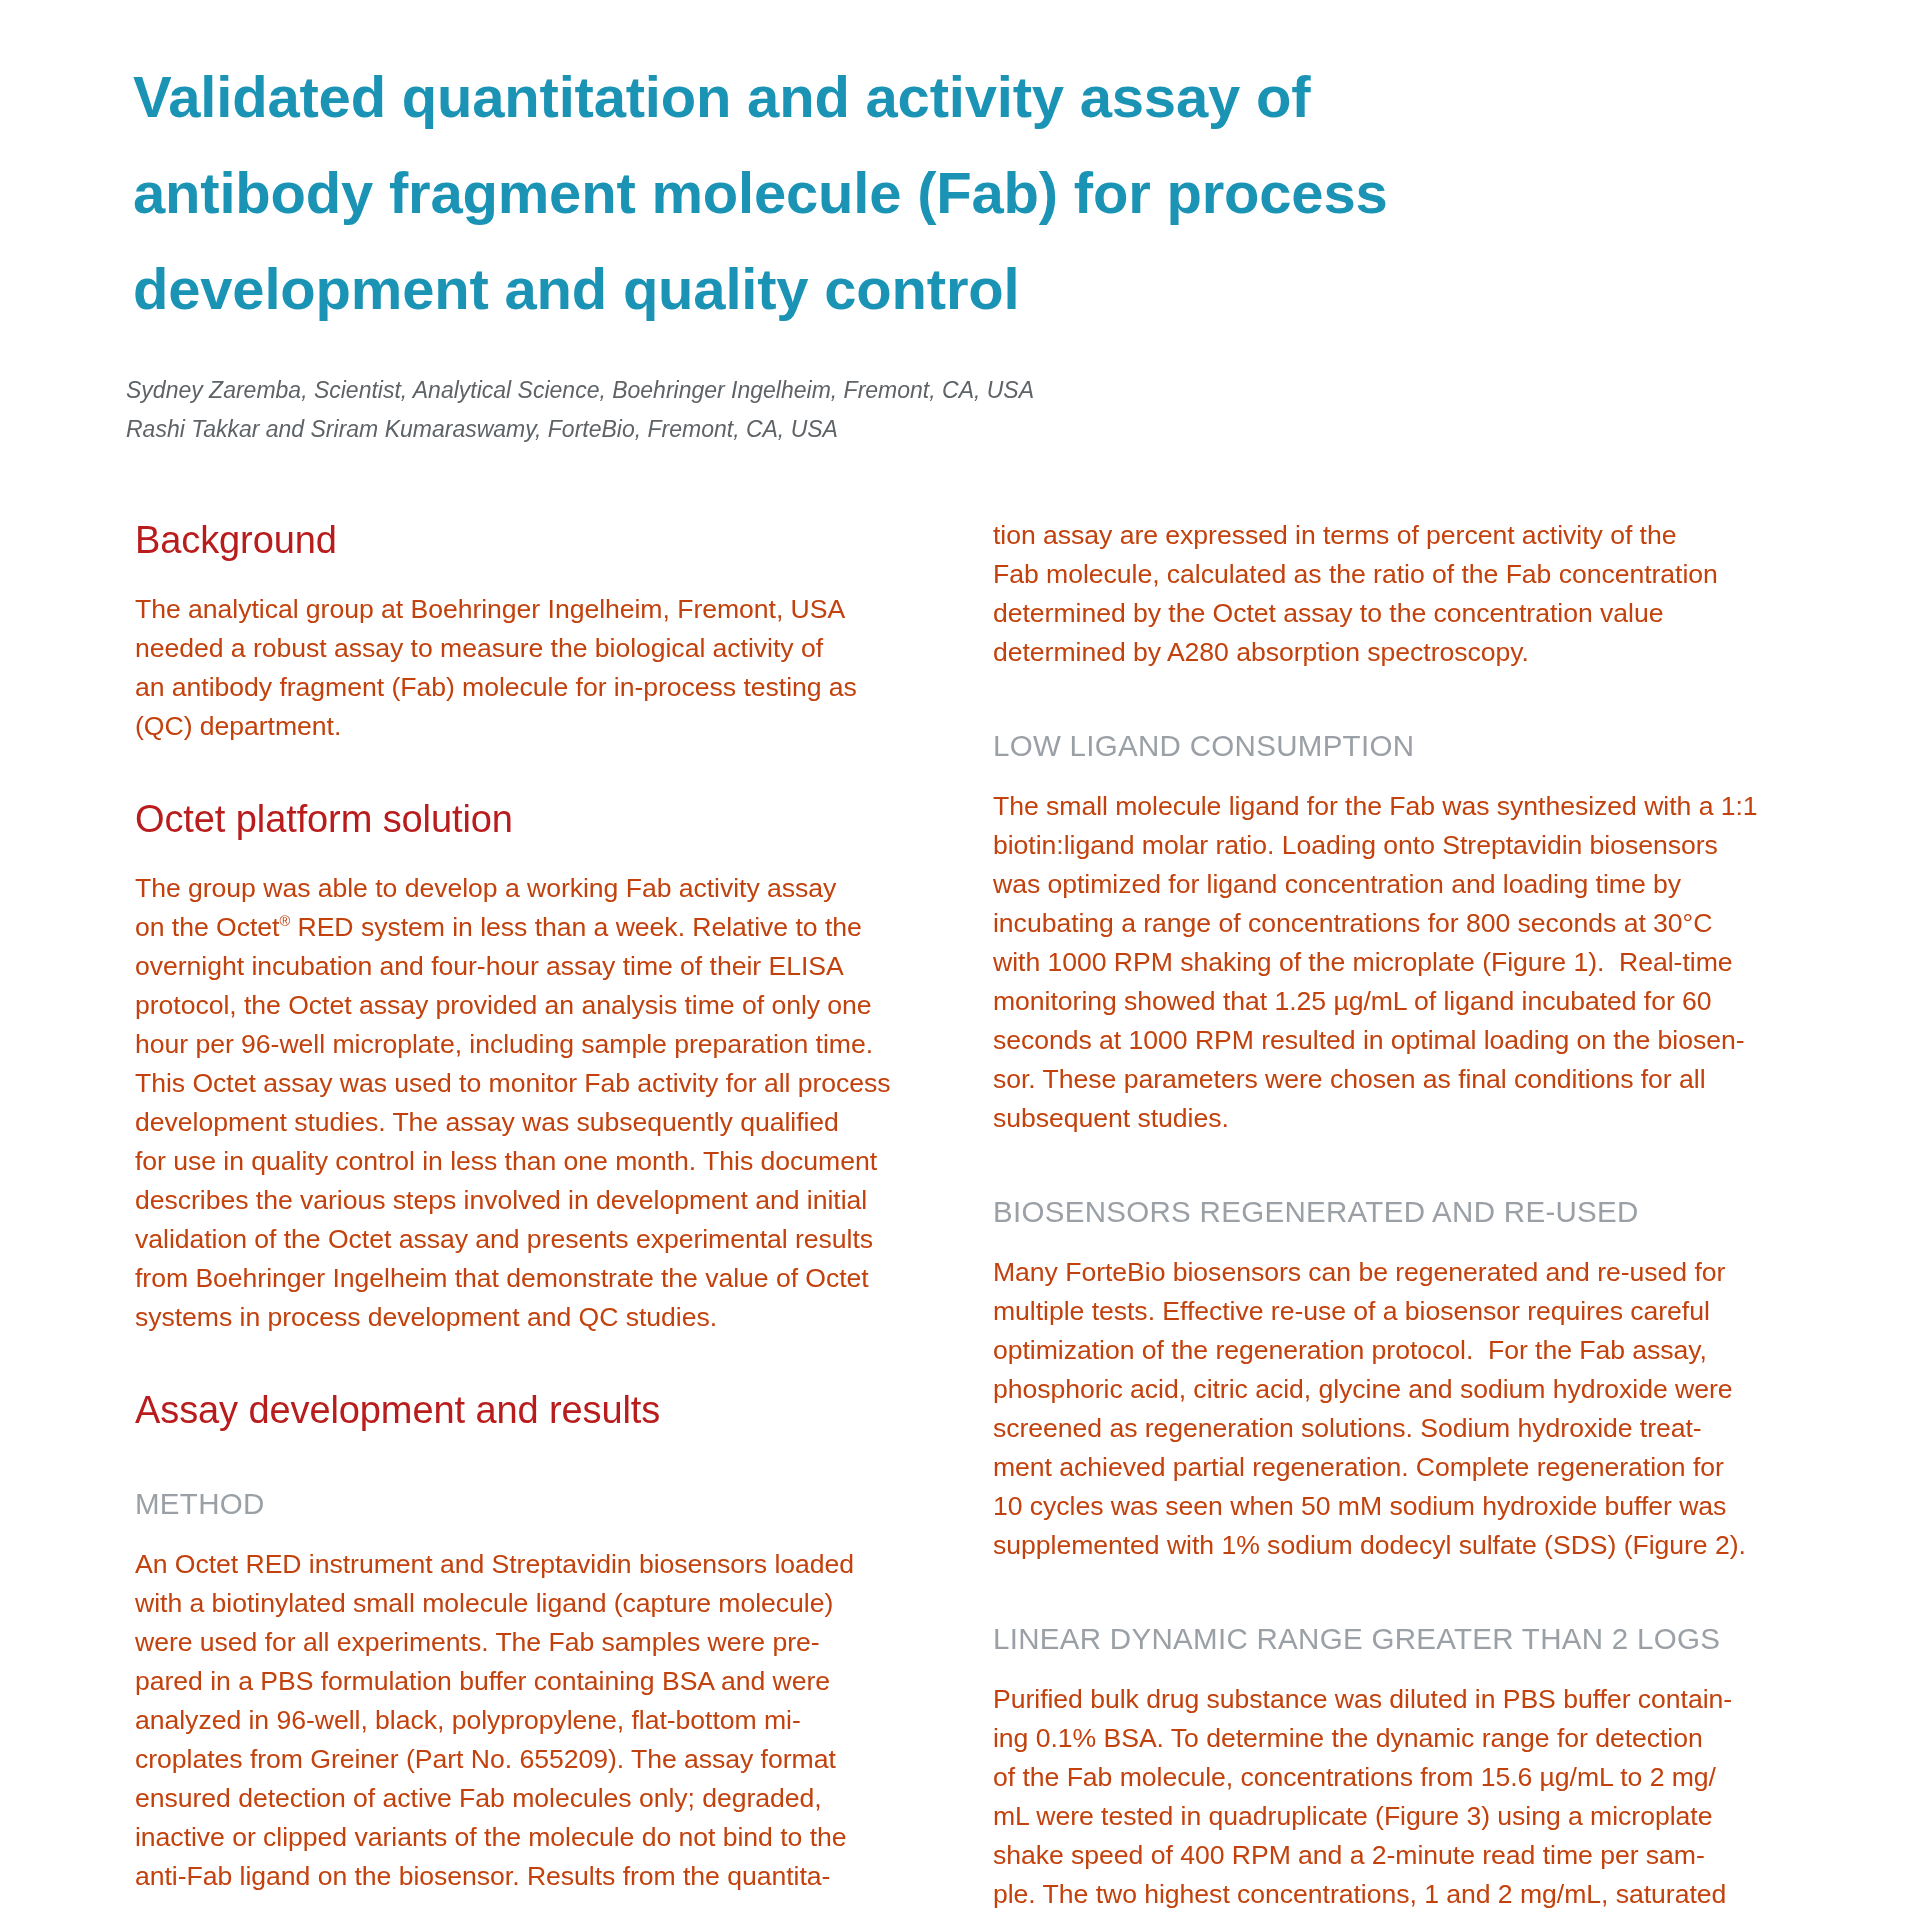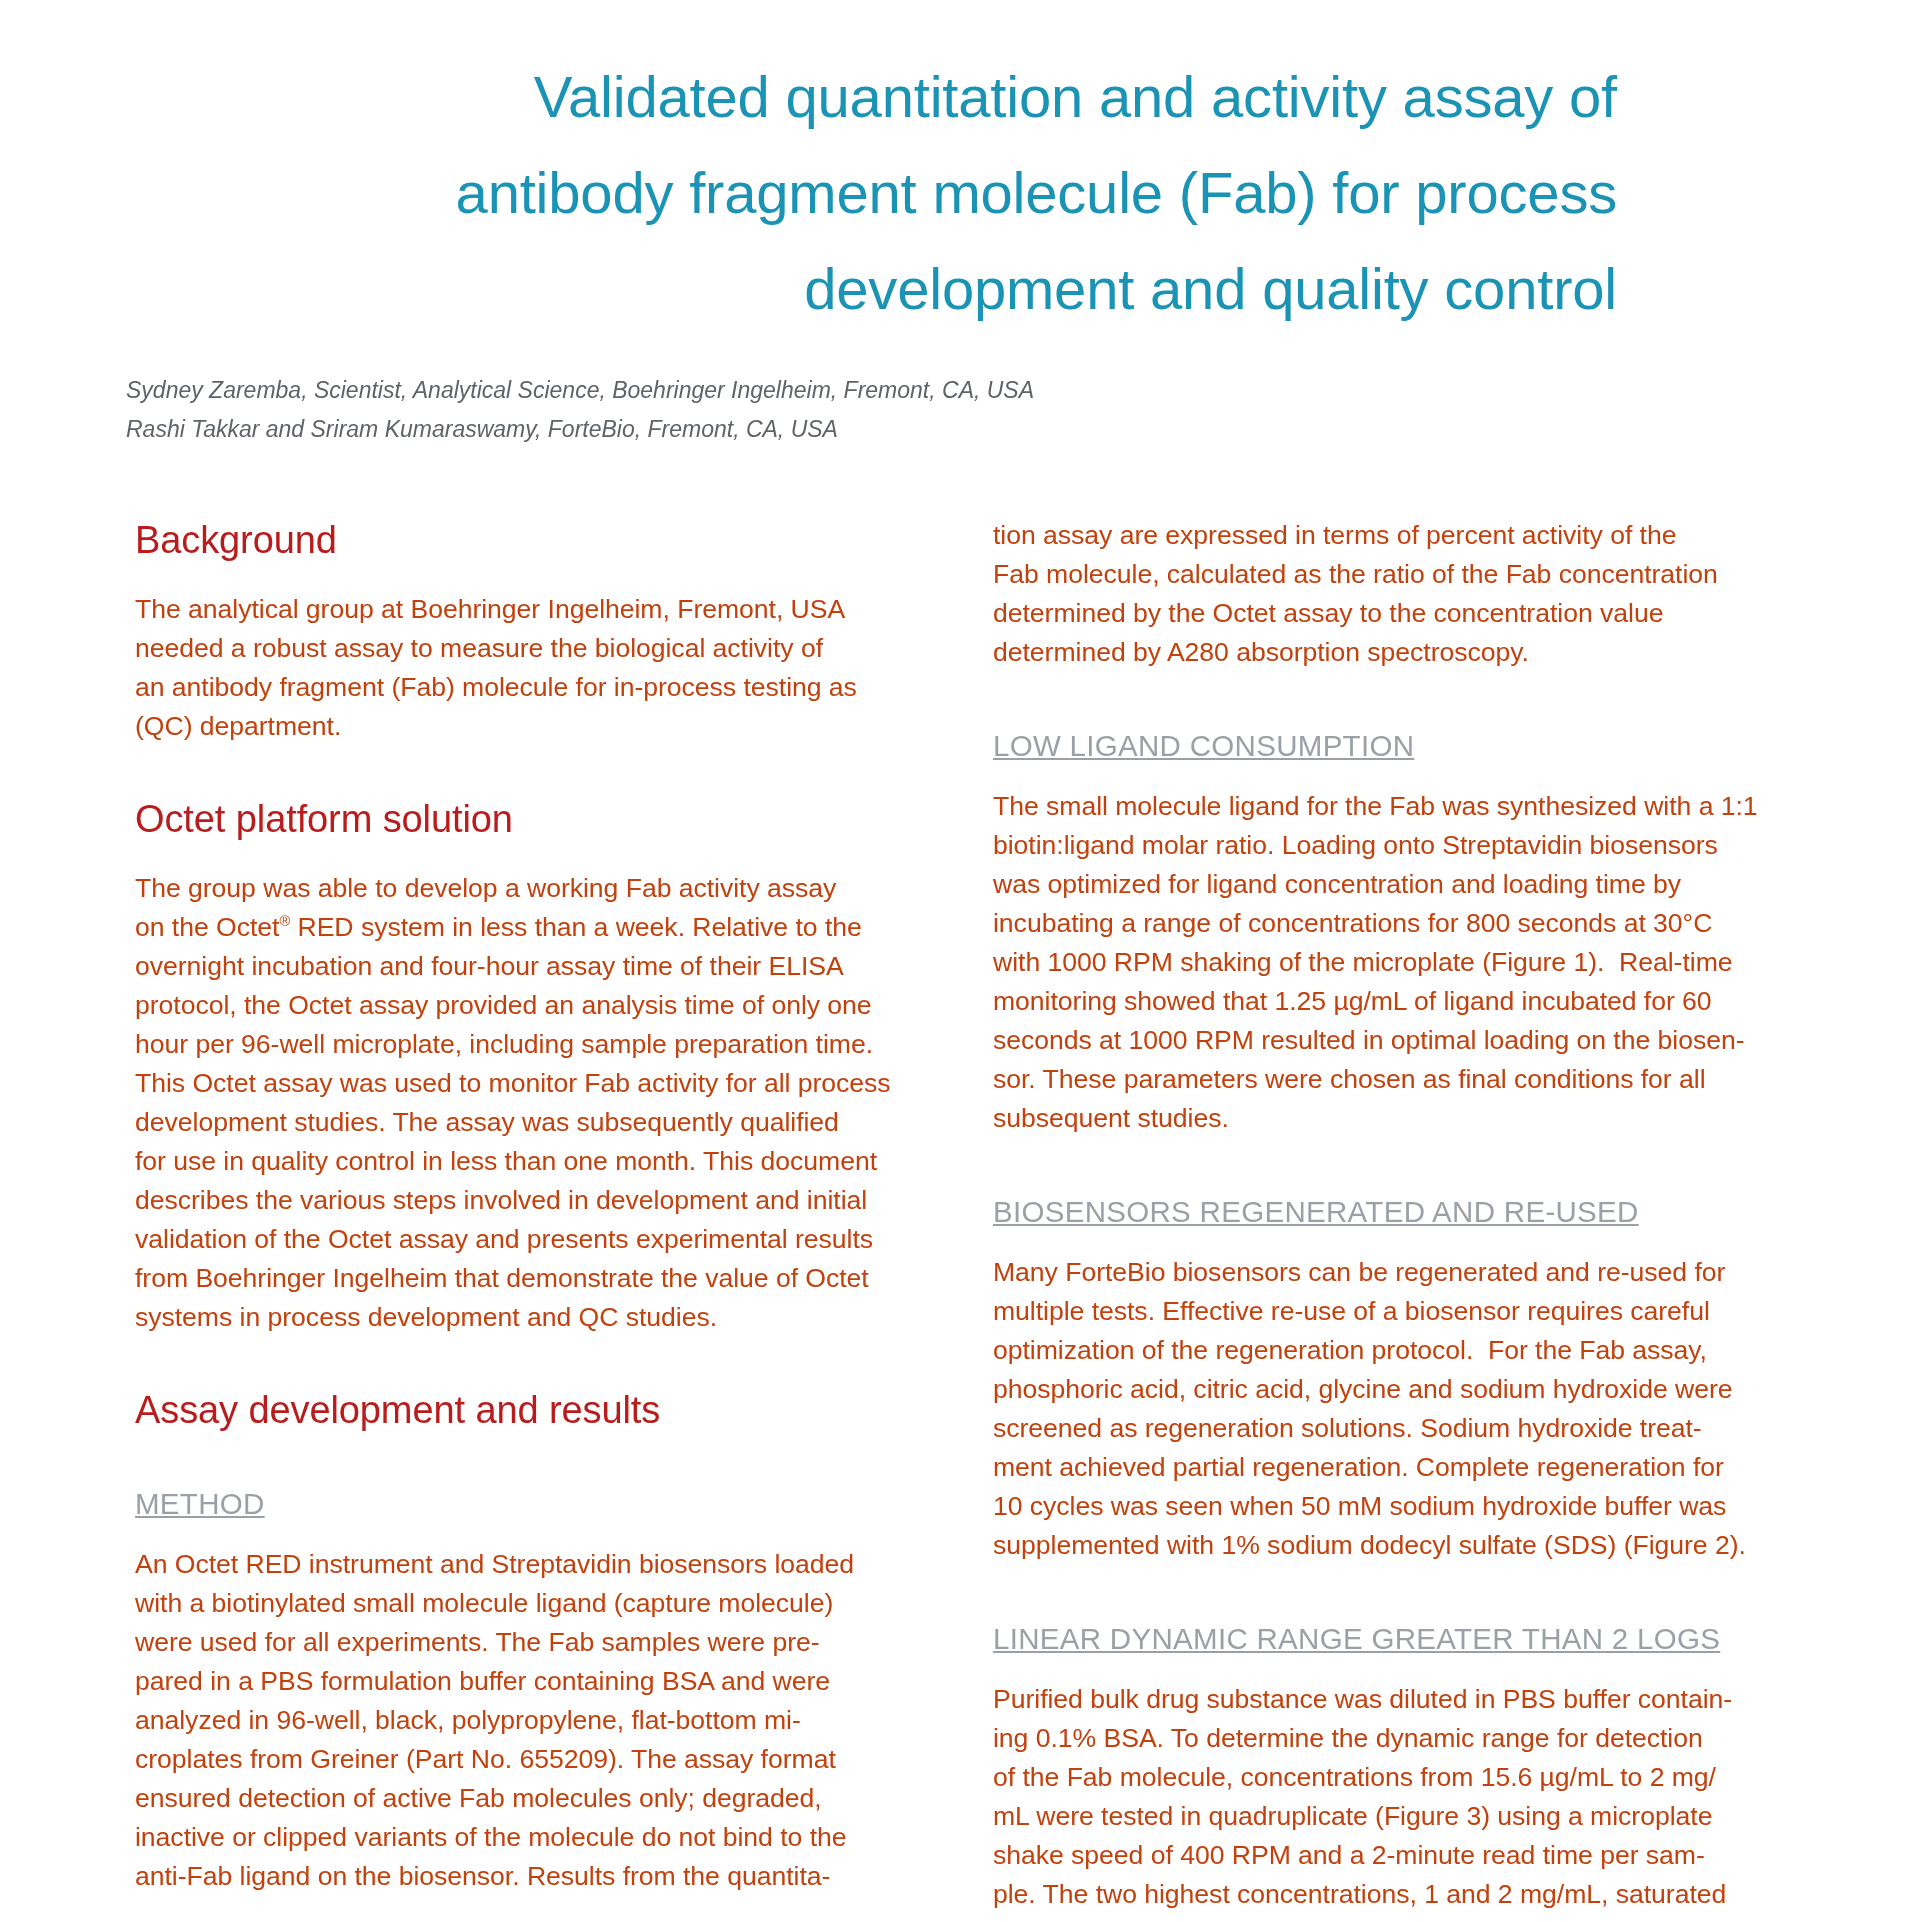--- a/index.html
+++ b/index.html
@@ -26,25 +26,24 @@
   
   .title-block {
     position: absolute;
     left: 133px;
     top: 49px;
     width: 1484px;
   }
   .doc-title {
     font-size: 58px;
     line-height: 96px;
-    font-weight: 400;
+    font-weight: 700;
     color: #1a93b5;
     letter-spacing: -0.2px;
     margin: 0;
-    text-align: right;
   }
   .doc-title .tline { display: block; white-space: pre; }
 
   .byline {
     position: absolute;
     left: 126px;
     top: 371px;
     width: 1434px;
   }
   .byline .aline {
@@ -80,21 +79,20 @@
     letter-spacing: -0.1px;
   }
   h3.sub-head {
     margin: 0;
     font-size: 29.5px;
     line-height: 39px;
     font-weight: 400;
     color: #9aa0a5;
     letter-spacing: 0.3px;
     text-transform: none;
-    text-decoration: underline;
   }
   p.body-text {
     margin: 0;
     font-size: 26.6px;
     line-height: 39px;
     color: #c2410c;
     letter-spacing: -0.04px;
   }
   p.body-text .ln { display: block; white-space: pre; }
 

